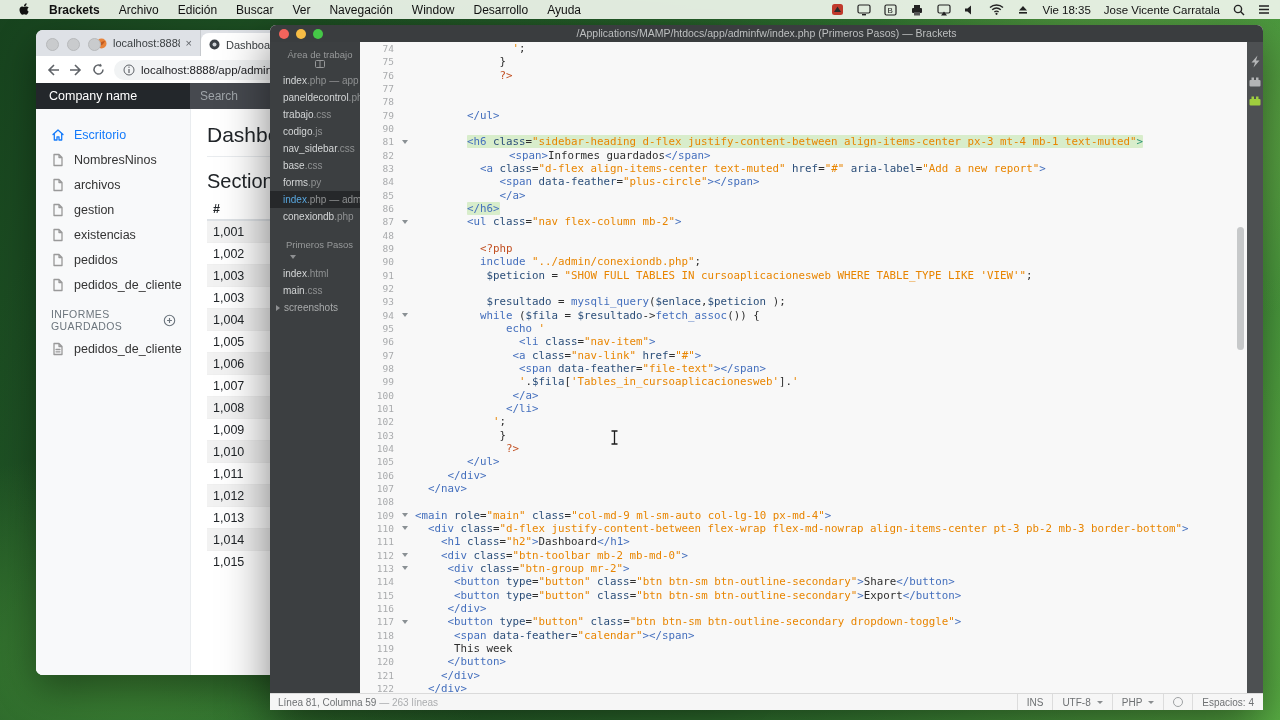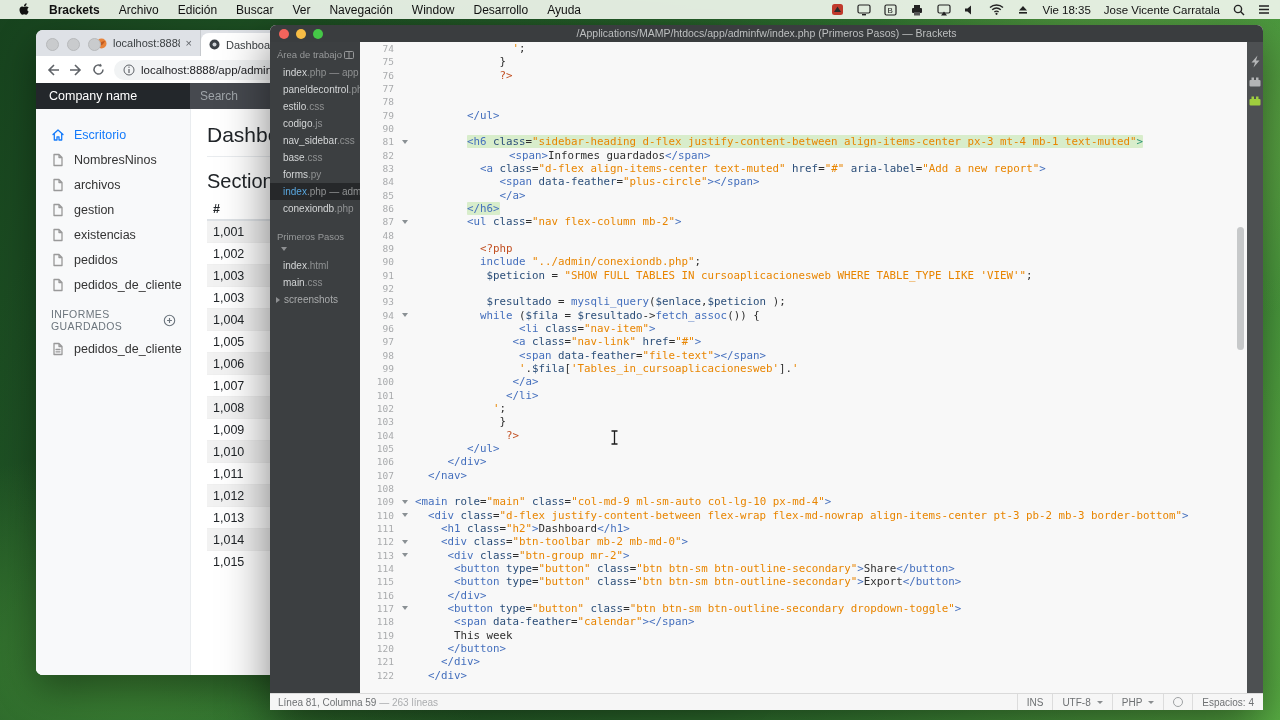--- a/index.html
+++ b/index.html
@@ -53,21 +53,21 @@
   table.dt th{text-align:left;font-weight:bold;padding:3px 6px;border-bottom:2px solid #DEE2E6;}
   table.dt td{padding:2px 6px;border-top:1px solid #EFEFEF;height:17px;}
   table.dt tr.odd td{background:#F2F2F2;}
   
   .titlebar{height:17px;background:#3A3D3F;position:relative;text-align:center;color:#BDBFC0;
     font-size:10.5px;line-height:17px;flex:none;}
   .tlights{position:absolute;left:9px;top:3.5px;display:flex;gap:7px;}
   .tl{width:10px;height:10px;border-radius:50%;}
   .ed-body{flex:1;display:flex;min-height:0;}
   .ed-sidebar{width:90px;background:#3C3F41;flex:none;font-size:10px;color:#C9CBCC;overflow:hidden;}
-  .ws-h,.proj-h{padding:7px 6px 4px 7px;color:#97999A;font-size:9.5px;display:flex;align-items:center;justify-content:space-between;}
+  .ws-h,.proj-h{padding:7px 6px 4px 16px;color:#97999A;font-size:9.5px;display:flex;align-items:center;justify-content:space-between;flex-direction:column;}
   .proj-h{margin-top:7px;}
   .file-row{height:17px;line-height:17px;padding-left:13px;white-space:nowrap;overflow:hidden;color:#D4D6D7;}
   .file-row .ext,.file-row .sfx{color:#8F9192;}
   .file-row.sel{background:#26282A;}
   .file-row.sel .fname{color:#58A6DE;}
   .tri-r{display:inline-block;width:0;height:0;border-top:3.5px solid transparent;border-bottom:3.5px solid transparent;
     border-left:4.5px solid #8E9092;margin-right:4px;}
   .tri-d{display:inline-block;width:0;height:0;border-left:3.5px solid transparent;border-right:3.5px solid transparent;
     border-top:4.5px solid #8E9092;margin-left:4px;}
   .ed-main{flex:1;position:relative;background:#F8F8F8;overflow:hidden;}
@@ -317,21 +317,21 @@
         <span class="mb-ic">
           <svg width="10" height="8" viewBox="0 0 10 8">
               <rect x="0.5" y="0.5" width="9" height="7" rx="1" stroke="#97999A" fill="none"></rect>
               <path d="M5 0.5 V7.5" stroke="#97999A"></path>
             </svg>
         </span>
       </div>
       <div id="working-files">
           <div class="file-row"><span class="fname">index</span><span class="ext">.php</span><span class="sfx"> — app</span></div>
           <div class="file-row"><span class="fname">paneldecontrol</span><span class="ext">.php</span></div>
-          <div class="file-row"><span class="fname">estilo</span><span class="ext">.css</span></div>
+          <div class="file-row"><span class="fname">trabajo</span><span class="ext">.css</span></div>
           <div class="file-row"><span class="fname">codigo</span><span class="ext">.js</span></div>
           <div class="file-row"><span class="fname">nav_sidebar</span><span class="ext">.css</span></div>
           <div class="file-row"><span class="fname">base</span><span class="ext">.css</span></div>
           <div class="file-row"><span class="fname">forms</span><span class="ext">.py</span></div>
           <div class="file-row sel"><span class="fname">index</span><span class="ext">.php</span><span class="sfx"> — adminfw</span></div>
           <div class="file-row"><span class="fname">conexiondb</span><span class="ext">.php</span></div>
         </div>
       <div class="proj-h">
         <span><span>Primeros Pasos</span><span class="tri-d"></span></span>
       </div>
@@ -446,20 +446,25 @@
             <span class="lnum">93</span>
             <span class="lfold"></span>
             <span class="ctext"><span style="color: rgb(46, 46, 46);">           </span><span style="color: rgb(43, 78, 121);">$resultado</span><span style="color: rgb(46, 46, 46);"> = </span><span style="color: rgb(68, 111, 189);">mysqli_query</span><span style="color: rgb(46, 46, 46);">(</span><span style="color: rgb(43, 78, 121);">$enlace</span><span style="color: rgb(46, 46, 46);">,</span><span style="color: rgb(43, 78, 121);">$peticion</span><span style="color: rgb(46, 46, 46);"> );</span></span>
           </div>
           <div class="cline">
             <span class="lnum">94</span>
             <span class="lfold">
               <span class="fold"></span>
             </span>
             <span class="ctext"><span style="color: rgb(46, 46, 46);">          </span><span style="color: rgb(68, 111, 189);">while</span><span style="color: rgb(46, 46, 46);"> (</span><span style="color: rgb(43, 78, 121);">$fila</span><span style="color: rgb(46, 46, 46);"> = </span><span style="color: rgb(43, 78, 121);">$resultado</span><span style="color: rgb(46, 46, 46);">-&gt;</span><span style="color: rgb(68, 111, 189);">fetch_assoc</span><span style="color: rgb(46, 46, 46);">()) {</span></span>
+          </div>
+          <div class="cline">
+            <span class="lnum">95</span>
+            <span class="lfold"></span>
+            <span class="ctext"><span style="color: rgb(46, 46, 46);">              </span><span style="color: rgb(68, 111, 189);">echo</span><span style="color: rgb(46, 46, 46);"> </span><span style="color: rgb(232, 133, 1);">'</span></span>
           </div>
           <div class="cline">
             <span class="lnum">96</span>
             <span class="lfold"></span>
             <span class="ctext"><span style="color: rgb(46, 46, 46);">                </span><span style="color: rgb(68, 111, 189);">&lt;li</span><span style="color: rgb(46, 46, 46);"> </span><span style="color: rgb(43, 78, 121);">class</span><span style="color: rgb(46, 46, 46);">=</span><span style="color: rgb(232, 133, 1);">"nav-item"</span><span style="color: rgb(68, 111, 189);">&gt;</span></span>
           </div>
           <div class="cline">
             <span class="lnum">97</span>
             <span class="lfold"></span>
             <span class="ctext"><span style="color: rgb(46, 46, 46);">               </span><span style="color: rgb(68, 111, 189);">&lt;a</span><span style="color: rgb(46, 46, 46);"> </span><span style="color: rgb(43, 78, 121);">class</span><span style="color: rgb(46, 46, 46);">=</span><span style="color: rgb(232, 133, 1);">"nav-link"</span><span style="color: rgb(46, 46, 46);"> </span><span style="color: rgb(43, 78, 121);">href</span><span style="color: rgb(46, 46, 46);">=</span><span style="color: rgb(232, 133, 1);">"#"</span><span style="color: rgb(68, 111, 189);">&gt;</span></span>

